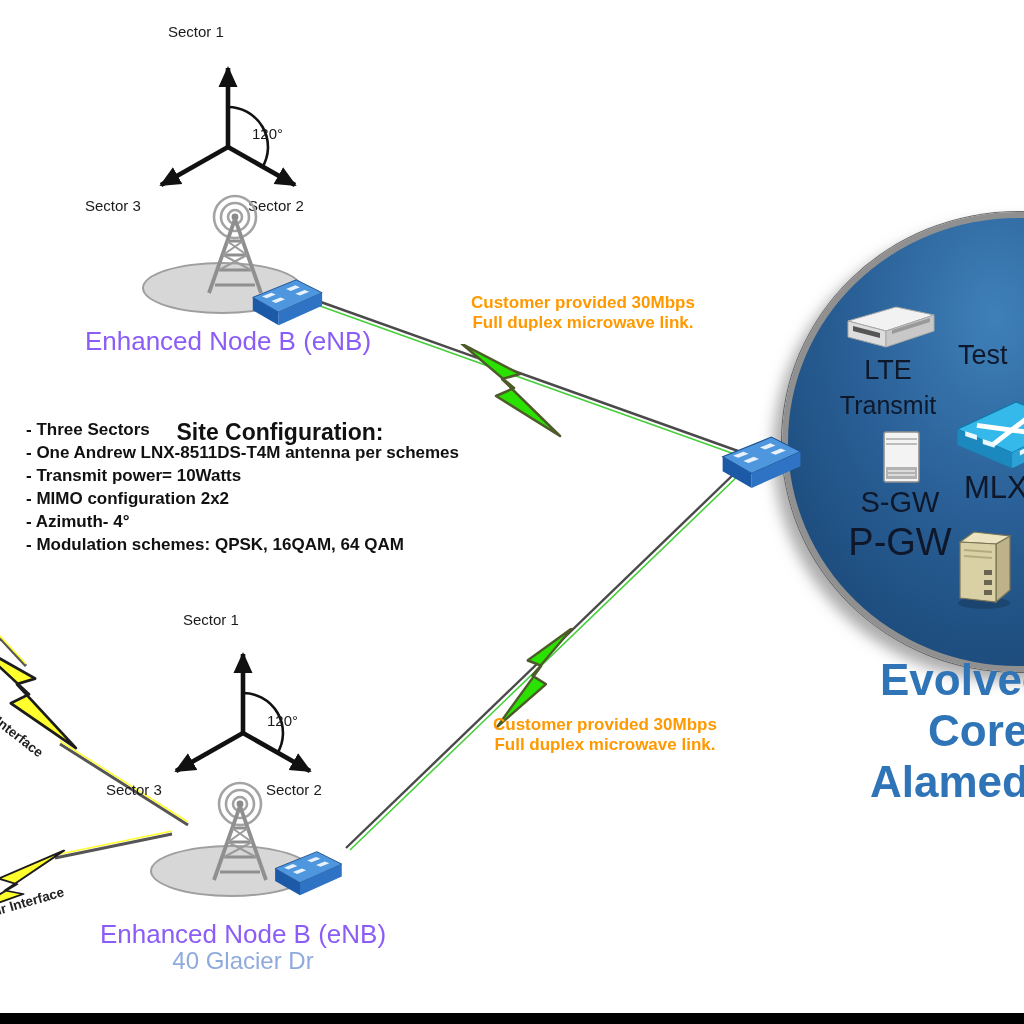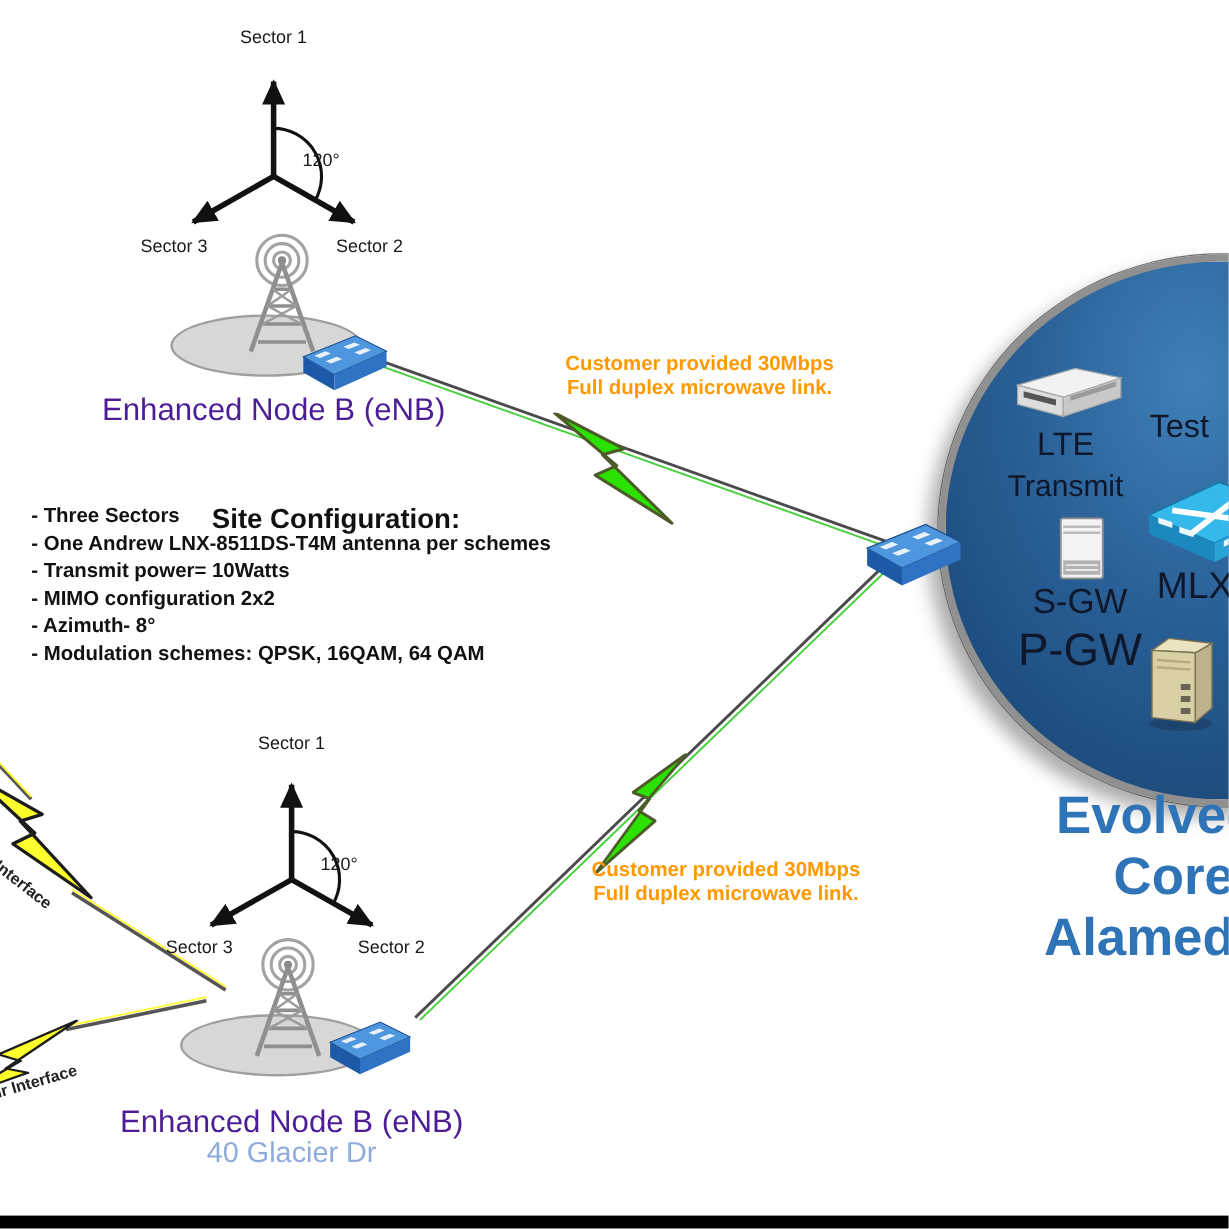--- a/index.html
+++ b/index.html
@@ -1,22 +1,22 @@
 <!DOCTYPE html>
 <html><head>
 <meta charset="utf-8">
 <style>
   html,body{margin:0;padding:0;background:#fff;}
   #stage{
     position:relative;width:1024px;height:1024px;background:#ffffff;
     overflow:hidden;font-family:"Liberation Sans",sans-serif;
   }
   .abs{position:absolute;}
-  .lbl{color:#1a1a1a;font-size:15px;text-align:center;white-space:nowrap;}
-  .enb-name{color:#4c1d95;font-size:26px;text-align:center;white-space:nowrap;font-weight:500;}
+  .lbl{color:#1a1a1a;font-size:15px;text-align:left;white-space:nowrap;}
+  .enb-name{color:#8b5cf6;font-size:26px;text-align:center;white-space:nowrap;font-weight:500;}
   .enb-addr{color:#8FAADC;font-size:24px;text-align:center;white-space:nowrap;font-weight:500;}
   .cfg-title{color:#111;font-size:23px;font-weight:bold;text-align:center;white-space:nowrap;}
   .cfg-item{color:#111;font-size:17px;font-weight:bold;line-height:23px;white-space:nowrap;}
   .orange{color:#FF9900;font-size:17px;font-weight:bold;line-height:20px;white-space:nowrap;text-align:center;}
   .air-lbl{color:#222;font-size:13.5px;font-weight:bold;white-space:nowrap;transform-origin:left top;}
   .core-txt{color:#0f172a;text-align:center;white-space:nowrap;}
   .caption{color:#2E74B6;font-size:44px;font-weight:bold;white-space:nowrap;}
   .ellipse{background:#d7d7d7;border:2px solid #9e9e9e;border-radius:50%;}
   #epc-circle{
     border-radius:50%;
@@ -119,21 +119,21 @@
 
   <div class="abs enb-name" style="left:70px;top:326px;width:316px;">Enhanced Node B (eNB)</div>
 
   <div>
     <div class="abs cfg-title" style="left:60px;top:391px;width:440px;margin-top:28px;">Site Configuration:</div>
     <div class="abs" style="left:26px;top:418px;">
       <div class="cfg-item">- Three Sectors</div>
       <div class="cfg-item">- One Andrew LNX-8511DS-T4M antenna per schemes</div>
       <div class="cfg-item">- Transmit power= 10Watts</div>
       <div class="cfg-item">- MIMO configuration 2x2</div>
-      <div class="cfg-item">- Azimuth- 8°</div>
+      <div class="cfg-item">- Azimuth- 4°</div>
       <div class="cfg-item">- Modulation schemes: QPSK, 16QAM, 64 QAM</div>
     </div>
   </div>
 
   <div class="abs" style="left:471px;top:293px;">
     <div class="orange">Customer provided 30Mbps</div>
     <div class="orange">Full duplex microwave link.</div>
   </div>
   <div class="abs" style="left:493px;top:715px;">
     <div class="orange">Customer provided 30Mbps</div>

